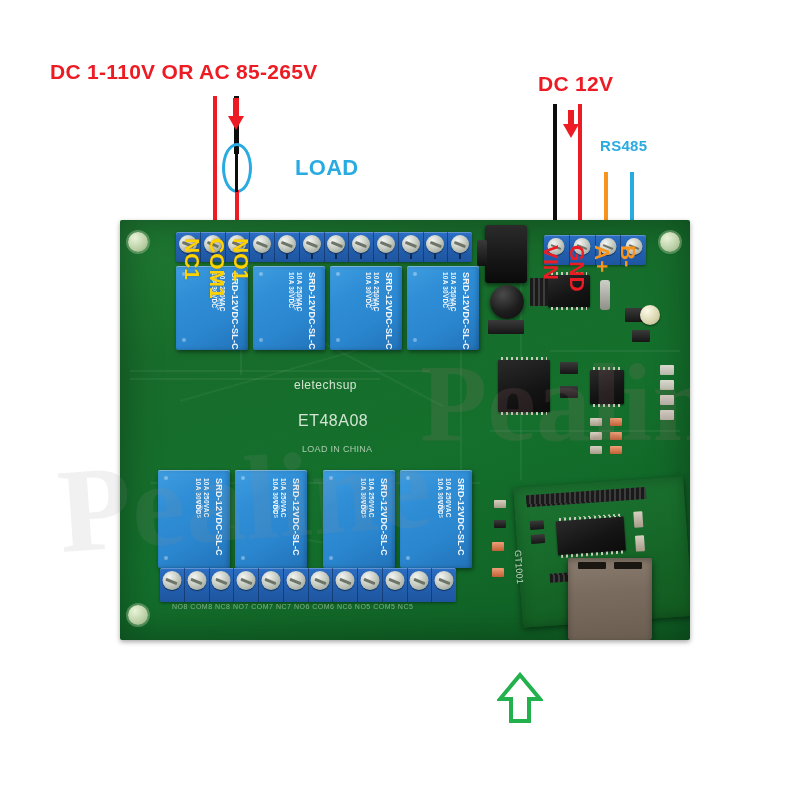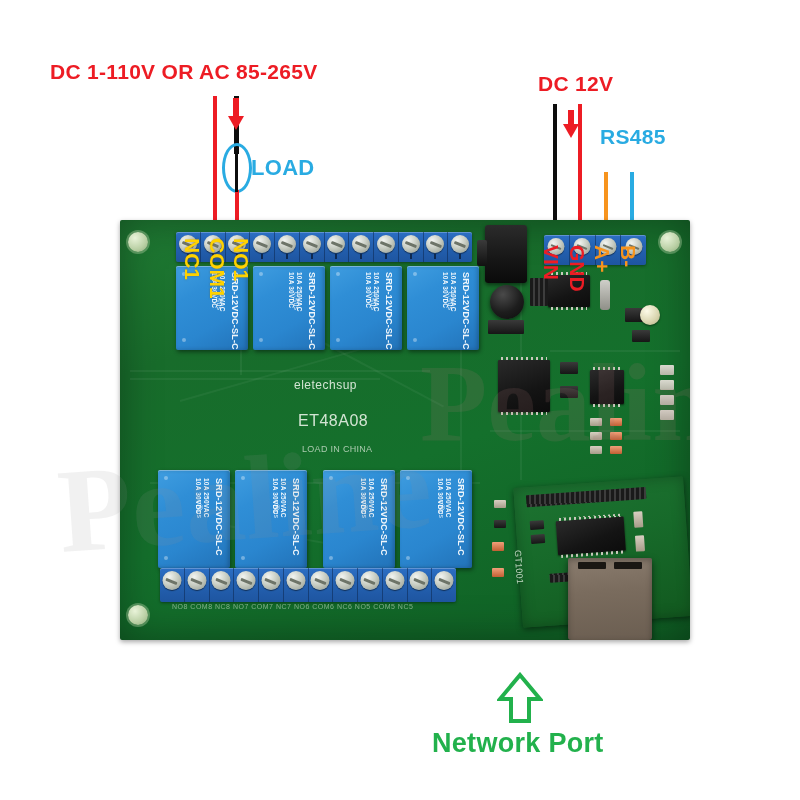--- a/index.html
+++ b/index.html
@@ -289,37 +289,37 @@
   <div class="wire wire-red" style="left:213px; top:96px; width:4px; height:152px;"></div>
 
   <div class="wire wire-black" style="left:234px; top:96px; width:5px; height:58px;"></div>
 
   <div class="dnarrow" style="left:227px; top:98px; width:18px; height:38px;">
     <div class="stem" style="height:20px;"></div>
     <div class="head" style="top:18px;"></div>
   </div>
 
   <div class="load-ellipse" style="left:222px; top:143px; width:30px; height:50px;"></div>
-  <div class="anno anno-blue" style="left:251px; top:155px; font-size:22px;">LOAD</div>
+  <div class="anno anno-blue" style="left:251px; top:155px; font-size:22px;padding-left:44px;">LOAD</div>
 
   <div class="wire wire-red" style="left:235px; top:190px; width:4px; height:58px;"></div>
 
   <div class="wire wire-black" style="left:235px; top:150px; width:3px; height:42px;"></div>
 
   <div class="anno anno-red" style="left:538px; top:72px; font-size:21px;">DC 12V</div>
 
   <div class="wire wire-black" style="left:553px; top:104px; width:4px; height:139px;"></div>
   <div class="wire wire-red" style="left:578px; top:104px; width:4px; height:139px;"></div>
 
   <div class="dnarrow" style="left:562px; top:110px; width:18px; height:38px;">
     <div class="stem" style="height:16px;"></div>
     <div class="head" style="top:14px;"></div>
   </div>
 
-  <div class="anno anno-blue" style="left:600px; top:125px; font-size:21px;">RS485</div>
+  <div class="anno anno-blue" style="left:600px; top:137px; font-size:15px;">RS485</div>
 
   <div class="wire wire-orange" style="left:604px; top:172px; width:4px; height:71px;"></div>
   <div class="wire wire-cyan" style="left:630px; top:172px; width:4px; height:71px;"></div>
 
   <div id="board" style="left:120px; top:220px; width:570px; height:420px;">
 
     <div class="trace" style="left:10px; top:150px; width:300px; height:2px;"></div>
     <div class="trace" style="left:10px; top:158px; width:250px; height:2px;"></div>
     <div class="trace" style="left:30px; top:262px; width:330px; height:2px;"></div>
     <div class="trace" style="left:340px; top:110px; width:2px; height:170px;"></div>
@@ -591,15 +591,14 @@
   <div class="ylab" style="left:253px; top:238px; font-size:21px; transform:rotate(90deg);">NO1</div>
 
   <div class="rlab" style="left:563px; top:245px; font-size:21px; transform:rotate(90deg);">VIN</div>
   <div class="rlab" style="left:589px; top:245px; font-size:21px; transform:rotate(90deg);">GND</div>
   <div class="olab" style="left:614px; top:245px; font-size:21px; transform:rotate(90deg);">A+</div>
   <div class="olab" style="left:640px; top:245px; font-size:21px; transform:rotate(90deg);">B-</div>
 
   <svg class="uparrow" style="left:497px; top:672px; width:46px; height:52px;" viewBox="0 0 46 52">
     <polygon points="23,3 43,27 32,27 32,49 14,49 14,27 3,27" fill="none" stroke="#22B14C" stroke-width="4" stroke-linejoin="miter"></polygon>
   </svg>
-  <div class="anno anno-green" style="left:432px; top:728px; font-size:27px;">Network Port</div>
 
 </div>
 
 </body></html>

